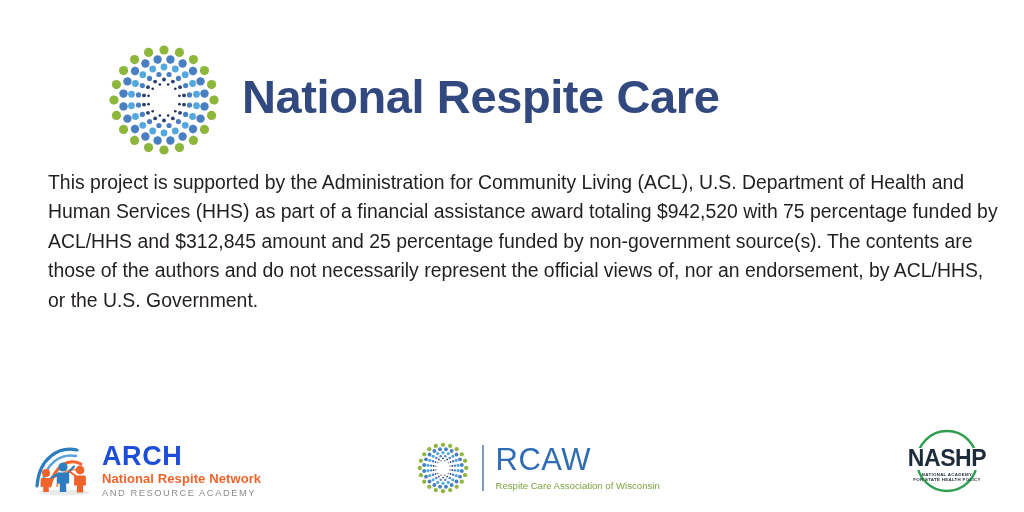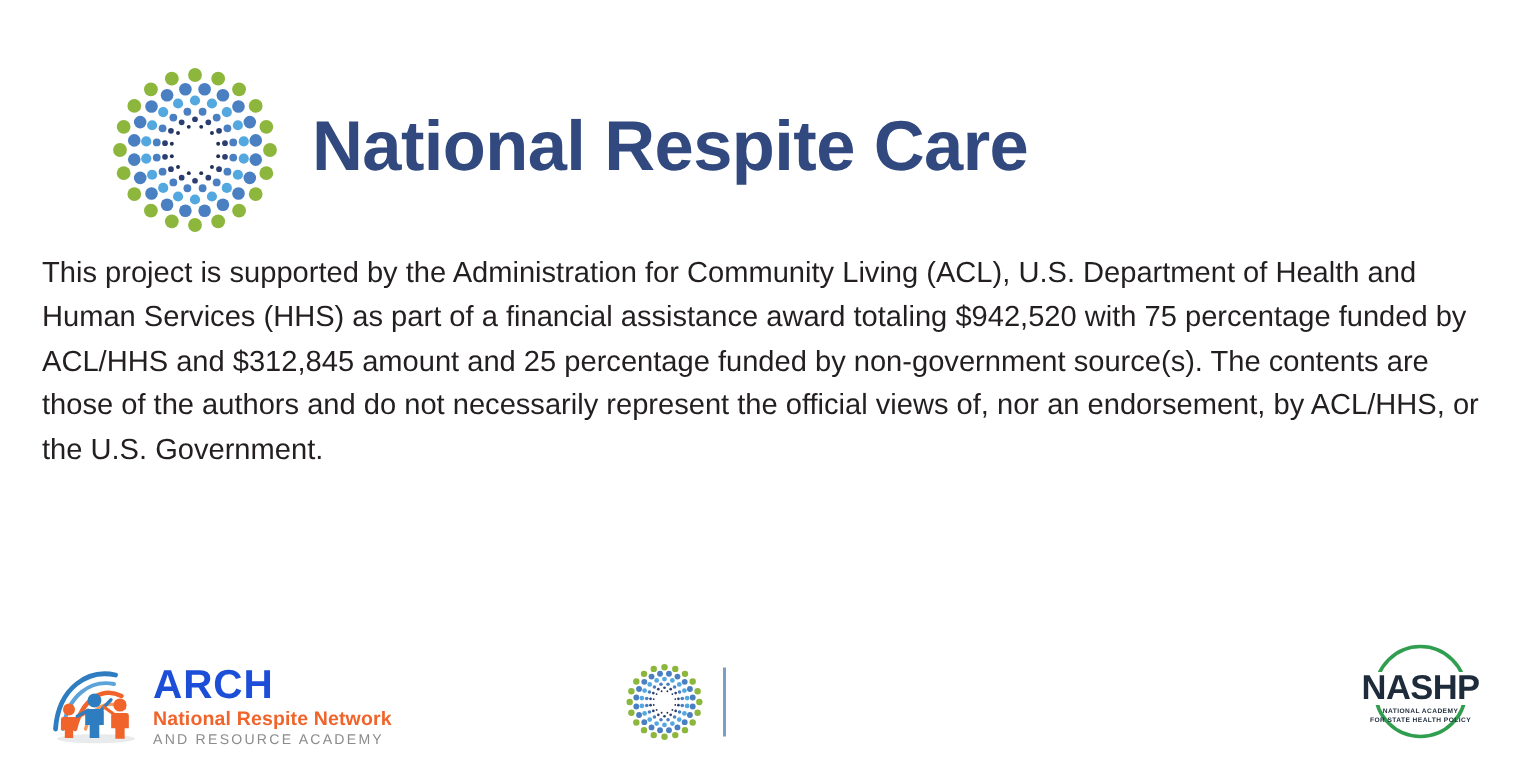--- a/index.html
+++ b/index.html
@@ -12,21 +12,21 @@
     background: #ffffff;
     font-family: "Liberation Sans", sans-serif;
     overflow: hidden;
     position: relative;
   }
 
   
   .header {
     display: flex;
     align-items: center;
-    padding: 26px 0 0 74px;
+    padding: 26px 0 0 108px;
     box-sizing: border-box;
     height: 168px;
   }
   .burst-wrap {
     width: 112px;
     height: 112px;
     flex: 0 0 112px;
     position: relative;
     margin-top: 6px;
   }
@@ -38,21 +38,21 @@
     font-size: 47px;
     font-weight: bold;
     line-height: 1.16;
     letter-spacing: -0.4px;
     white-space: nowrap;
   }
   .title-line { display: block; }
 
   
   .body-copy {
-    padding: 0 24px 0 28px;
+    padding: 0 24px 0 48px;
     color: #231f20;
     font-size: 19.4px;
     line-height: 1.52;
     max-width: 968px;
   }
   .body-copy p { margin: 0; }
   .body-copy p.para-2 { margin-top: 27px; }
 
   
   .footer {
@@ -393,20 +393,24 @@
             <circle cx="51.86" cy="71.45" r="1.3" fill="#1f2f55"></circle>
             <circle cx="44.69" cy="67.31" r="1.3" fill="#1f2f55"></circle>
             <circle cx="40.55" cy="60.14" r="1.3" fill="#1f2f55"></circle>
             <circle cx="40.55" cy="51.86" r="1.3" fill="#1f2f55"></circle>
             <circle cx="44.69" cy="44.69" r="1.3" fill="#1f2f55"></circle>
             <circle cx="51.86" cy="40.55" r="1.3" fill="#1f2f55"></circle>
           </g>
       </svg>
     </div>
     <div class="rcaw-divider"></div>
+    <div class="rcaw-text">
+      <span class="rcaw-word">RCAW</span>
+      <span class="rcaw-sub">Respite Care Association of Wisconsin</span>
+    </div>
   </div>
 
   <div class="logo-nashp">
     <svg viewBox="0 0 104 78" xmlns="http://www.w3.org/2000/svg" aria-hidden="true">
       <circle cx="52" cy="39" r="30" fill="none" stroke="#2f9e4f" stroke-width="2.4"></circle>
       <rect x="12" y="26" width="80" height="22" fill="#ffffff"></rect>
       <text x="52" y="44" text-anchor="middle" font-family="Liberation Sans, sans-serif" font-size="23" font-weight="bold" fill="#1d2b3a" letter-spacing="-0.4">NASHP</text>
       <text x="52" y="53.5" text-anchor="middle" font-family="Liberation Sans, sans-serif" font-size="4.4" font-weight="bold" fill="#1d2b3a" letter-spacing="0.3">NATIONAL ACADEMY</text>
       <text x="52" y="59" text-anchor="middle" font-family="Liberation Sans, sans-serif" font-size="4.4" font-weight="bold" fill="#1d2b3a" letter-spacing="0.3">FOR STATE HEALTH POLICY</text>
     </svg>

